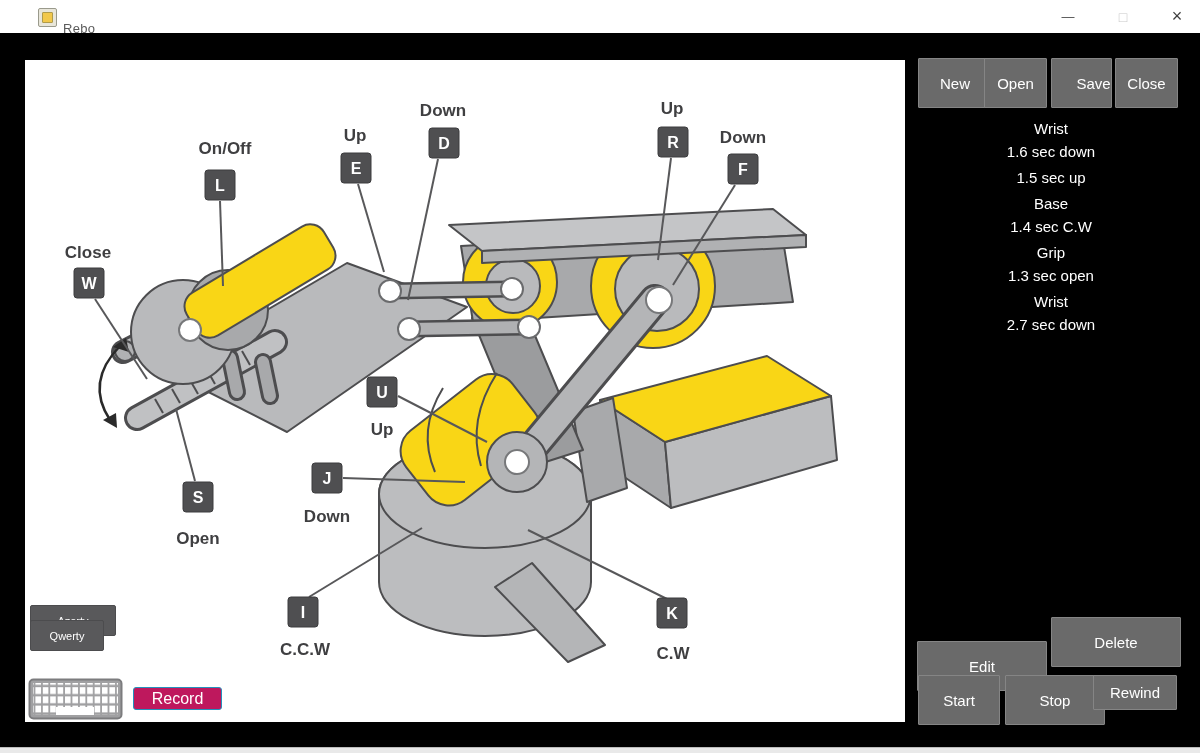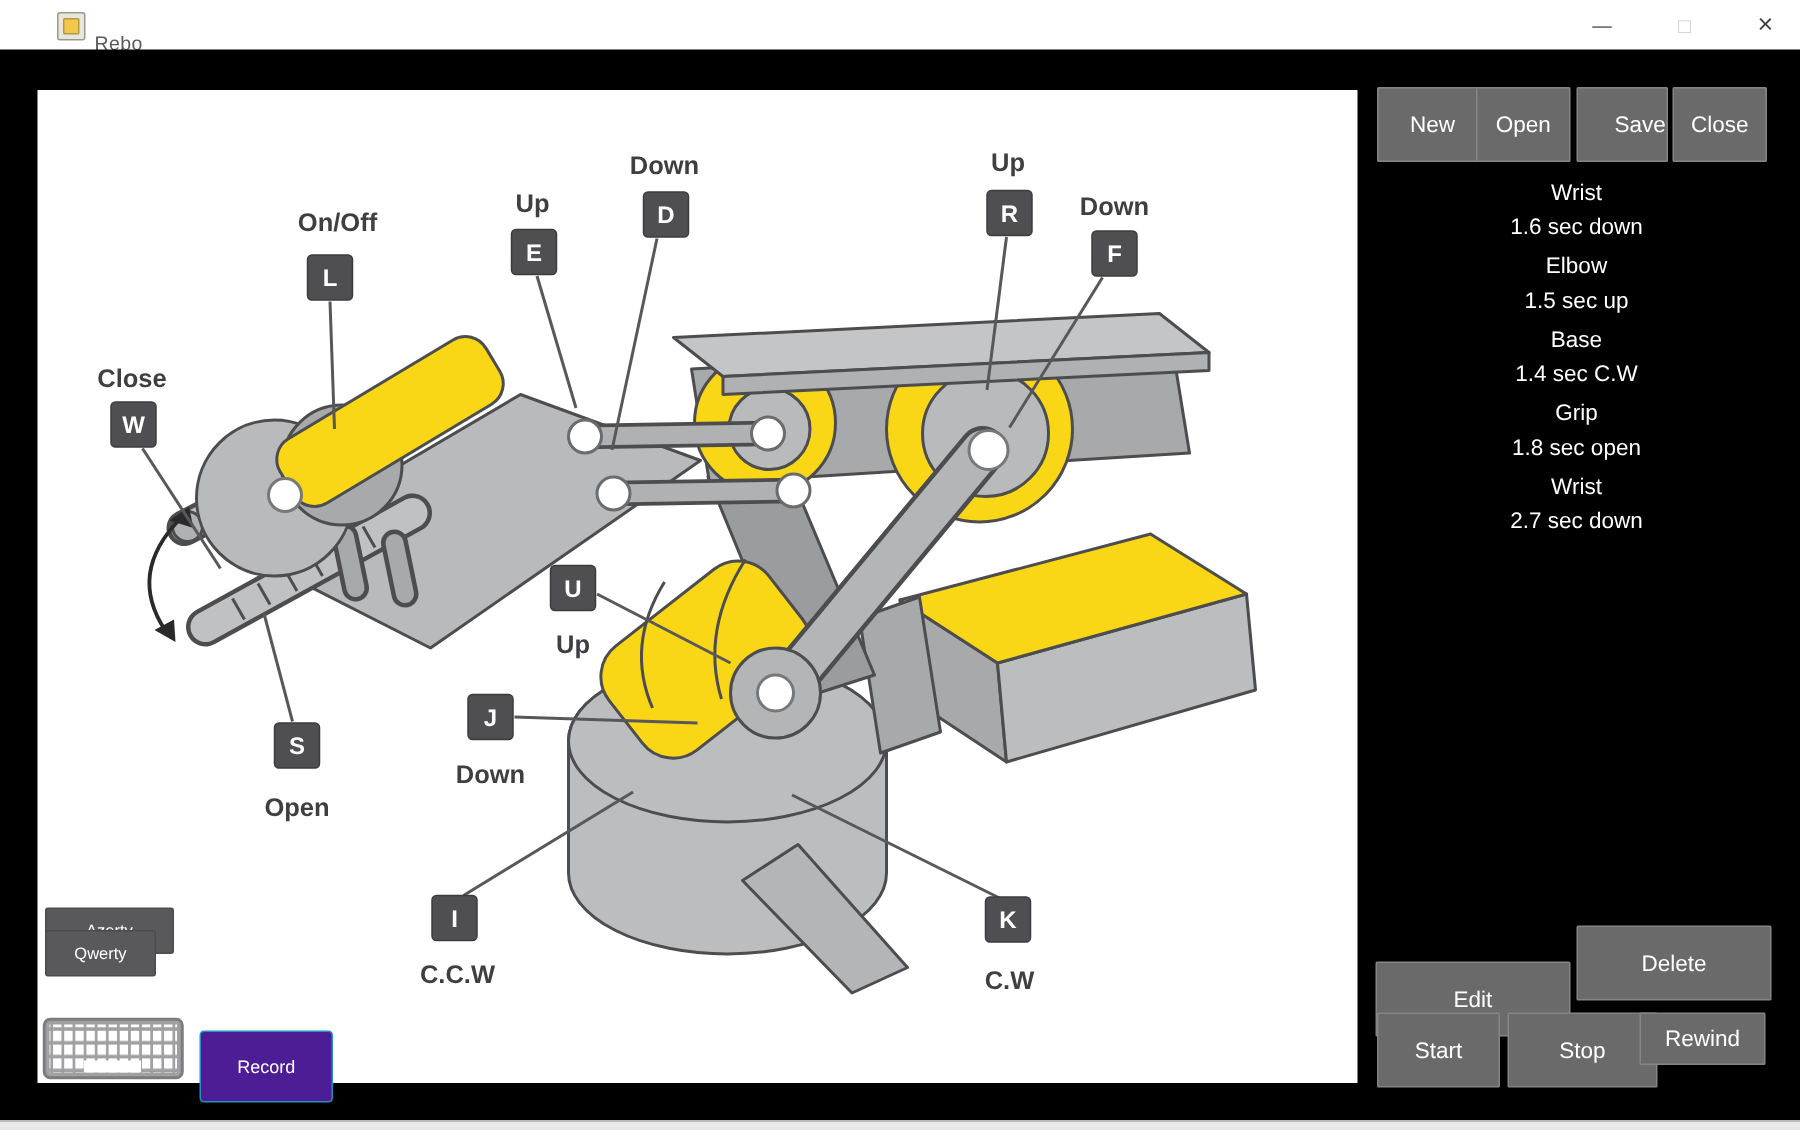--- a/index.html
+++ b/index.html
@@ -37,21 +37,21 @@
 
   
   .seq-list{position:absolute;left:905px;top:84px;width:292px;text-align:center;color:#ffffff;}
   .seq-item{margin-bottom:3px;}
   .seq-name,.seq-detail{font-size:15px;line-height:23px;}
 
   
   .kbtn{position:absolute;background:#59595b;color:#ffffff;font-size:11px;display:flex;align-items:center;justify-content:center;border:1px solid #4c4c4e;border-radius:2px;box-sizing:border-box;}
   .btn-azerty{left:5px;top:545px;width:86px;height:31px;}
   .btn-qwerty{left:5px;top:560px;width:74px;height:31px;}
-  .btn-record{position:absolute;left:108px;top:627px;width:89px;height:48px;background:#4c1d95;border:1px solid #2491bd;border-radius:3px;color:#ffffff;font-size:12px;display:flex;align-items:center;justify-content:center;box-sizing:border-box;}
+  .btn-record{position:absolute;left:108px;top:627px;width:89px;height:23px;background:#be185d;border:1px solid #2491bd;border-radius:3px;color:#ffffff;font-size:16px;display:flex;align-items:center;justify-content:center;box-sizing:border-box;}
   .kb-icon{position:absolute;left:3px;top:618px;width:95px;height:42px;}
 </style>
 </head>
 <body>
 
 <div id="window">
 
   <div class="titlebar">
     <div class="app-icon"></div>
     <div class="app-title">Rebo</div>
@@ -237,30 +237,29 @@
     <button class="gbtn btn-open">Open</button>
     <button class="gbtn btn-save">Save</button>
     <button class="gbtn btn-close">Close</button>
 
     <div class="seq-list">
         <div class="seq-item">
           <div class="seq-name">Wrist</div>
           <div class="seq-detail">1.6 sec down</div>
         </div>
         <div class="seq-item">
-          <div class="seq-name">Elbow</div>
           <div class="seq-detail">1.5 sec up</div>
         </div>
         <div class="seq-item">
           <div class="seq-name">Base</div>
           <div class="seq-detail">1.4 sec C.W</div>
         </div>
         <div class="seq-item">
           <div class="seq-name">Grip</div>
-          <div class="seq-detail">1.8 sec open</div>
+          <div class="seq-detail">1.3 sec open</div>
         </div>
         <div class="seq-item">
           <div class="seq-name">Wrist</div>
           <div class="seq-detail">2.7 sec down</div>
         </div>
       </div>
 
     <button class="gbtn btn-edit">Edit</button>
     <button class="gbtn btn-delete">Delete</button>
     <button class="gbtn btn-start">Start</button>

